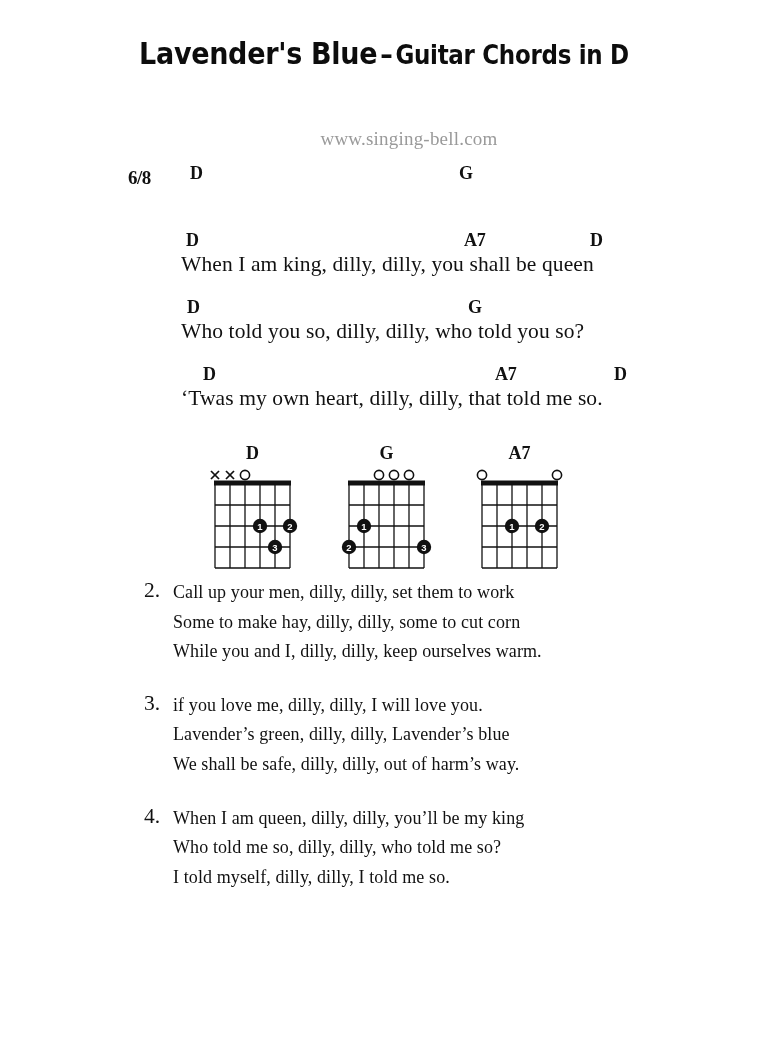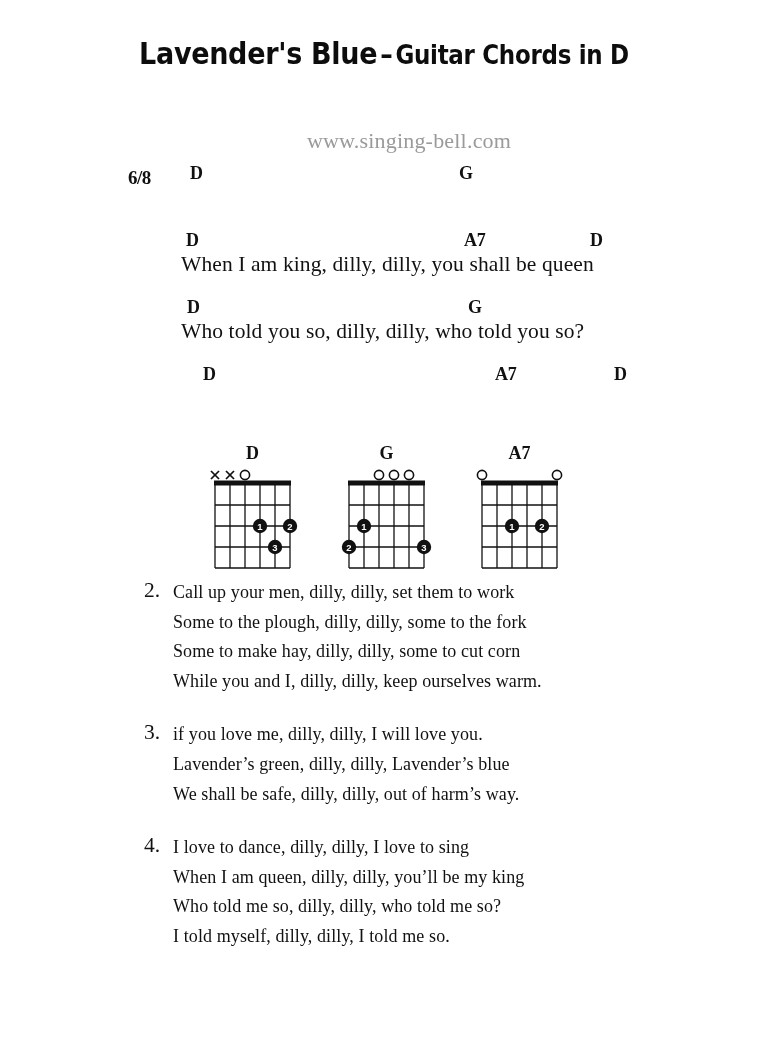--- a/index.html
+++ b/index.html
@@ -28,21 +28,21 @@
   .title .sub  { font-size:23px; }
 
   
   .url {
     position:absolute;
     left:0; right:0;
     top:128px;
     text-align:center;
     padding-left:50px;
     font-family:"Liberation Serif", serif;
-    font-size:22px;
+    font-size:19px;
     color:#9a9a9a;
     letter-spacing:0.2px;
   }
 
   
   .chordsheet { position:absolute; left:0; top:163px; width:732px; }
   .meter {
     position:absolute;
     left:128px; top:4px;
     font-weight:bold;
@@ -135,20 +135,21 @@
           <span class="chord" style="left: 468px;">G</span>
         </div>
         <div class="lyricrow">Who told you so, dilly, dilly, who told you so?</div>
       </div>
       <div class="cline">
         <div class="chordrow">
           <span class="chord" style="left: 203px;">D</span>
           <span class="chord" style="left: 495px;">A7</span>
           <span class="chord" style="left: 614px;">D</span>
         </div>
+        <div class="lyricrow">‘Twas my own heart, dilly, dilly, that told me so.</div>
       </div>
     </div>
 </div>
 
 <div class="diagrams" id="diagrams">
     <div class="diagram" style="left: 207px; width: 91px;">
       <div class="dname">D</div>
       <svg width="91" height="112">
         <g>
           <line x1="4" y1="9" x2="12" y2="17" stroke="#111" stroke-width="1.7"></line>
@@ -241,35 +242,33 @@
         </g>
       </svg>
     </div>
   </div>
 
 <div class="verses" id="verses">
     <div class="verse">
       <div class="vnum">2.</div>
       <div class="vlines">
         <div class="vline">Call up your men, dilly, dilly, set them to work</div>
-        <div class="vline">Some to the plough, dilly, dilly, some to the fork</div>
         <div class="vline">Some to make hay, dilly, dilly, some to cut corn</div>
         <div class="vline">While you and I, dilly, dilly, keep ourselves warm.</div>
       </div>
     </div>
     <div class="verse">
       <div class="vnum">3.</div>
       <div class="vlines">
         <div class="vline">if you love me, dilly, dilly, I will love you.</div>
         <div class="vline">Lavender’s green, dilly, dilly, Lavender’s blue</div>
         <div class="vline">We shall be safe, dilly, dilly, out of harm’s way.</div>
       </div>
     </div>
     <div class="verse">
       <div class="vnum">4.</div>
       <div class="vlines">
-        <div class="vline">I love to dance, dilly, dilly, I love to sing</div>
         <div class="vline">When I am queen, dilly, dilly, you’ll be my king</div>
         <div class="vline">Who told me so, dilly, dilly, who told me so?</div>
         <div class="vline">I told myself, dilly, dilly, I told me so.</div>
       </div>
     </div>
   </div>
 
 </body></html>

